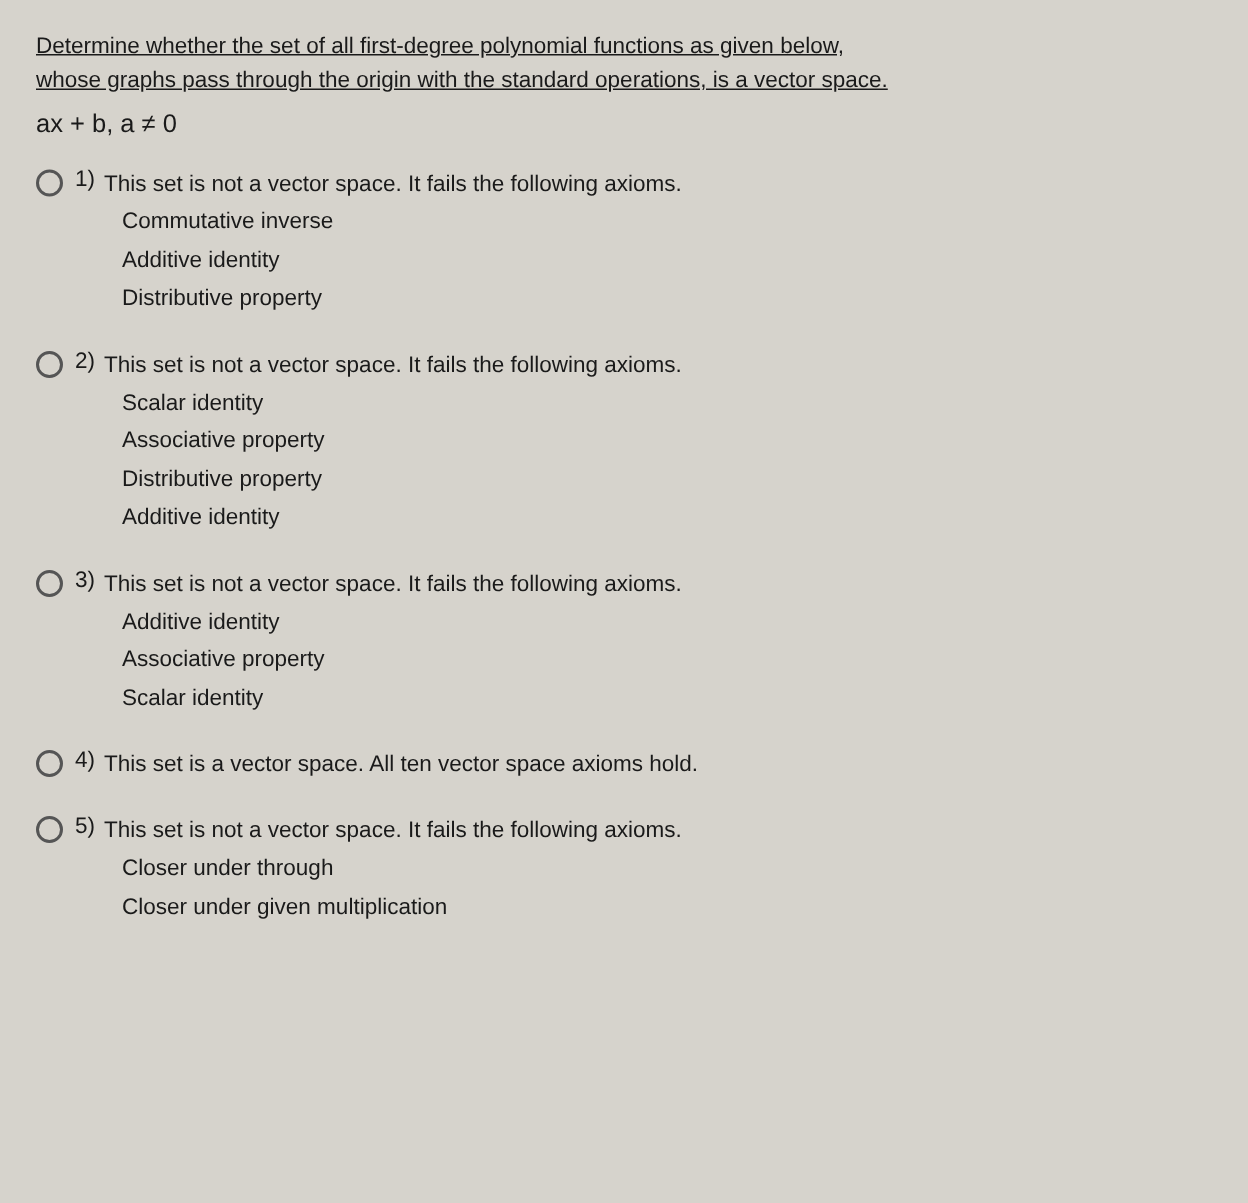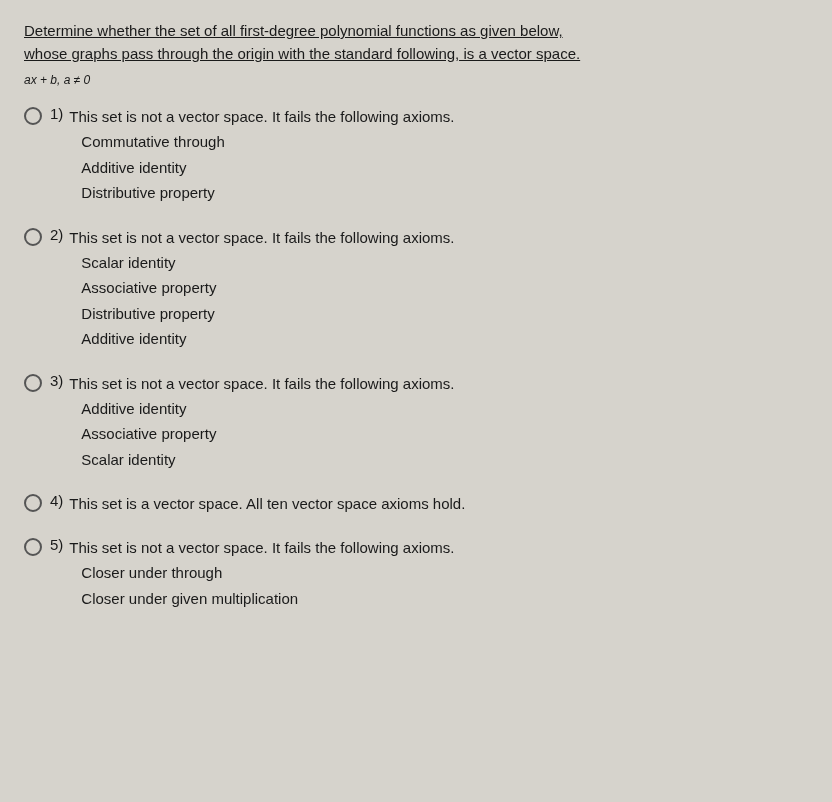--- a/index.html
+++ b/index.html
@@ -22,23 +22,22 @@
       margin-bottom: 6px;
     }
 
     .question-text {
       line-height: 1.5;
       margin-bottom: 8px;
       text-decoration: underline;
     }
 
     .equation {
-      font-style: italic;
       margin-bottom: 18px;
-      font-size: 12px;
+      font-size: 17px;
     }
 
     .option {
       display: flex;
       align-items: flex-start;
       margin-bottom: 20px;
     }
 
     .radio-wrapper {
       margin-top: 2px;
@@ -80,31 +79,31 @@
       padding-left: 12px;
       line-height: 1.7;
     }
   </style>
 </head>
 <body>
 
 <div class="question-block">
   <div class="question-text">
     <span>Determine whether the set of all first-degree polynomial functions as given below,</span><br>
-    <span>whose graphs pass through the origin with the standard following, is a vector space.</span><br>
+    <span>whose graphs pass through the origin with the standard operations, is a vector space.</span><br>
   </div>
   <div class="equation">ax + b, a ≠ 0</div>
 </div>
 
 <div id="options-container">
     <div class="option">
       <div class="radio-wrapper"><div class="radio"></div></div>
       <div class="option-content">
         <span class="option-number">1)</span>
-        <div class="option-text"><span class="main-line">This set is not a vector space. It fails the following axioms.</span><span class="sub-item">Commutative through</span><span class="sub-item">Additive identity</span><span class="sub-item">Distributive property</span></div>
+        <div class="option-text"><span class="main-line">This set is not a vector space. It fails the following axioms.</span><span class="sub-item">Commutative inverse</span><span class="sub-item">Additive identity</span><span class="sub-item">Distributive property</span></div>
       </div>
     </div>
     <div class="option">
       <div class="radio-wrapper"><div class="radio"></div></div>
       <div class="option-content">
         <span class="option-number">2)</span>
         <div class="option-text"><span class="main-line">This set is not a vector space. It fails the following axioms.</span><span class="sub-item">Scalar identity</span><span class="sub-item">Associative property</span><span class="sub-item">Distributive property</span><span class="sub-item">Additive identity</span></div>
       </div>
     </div>
     <div class="option">

